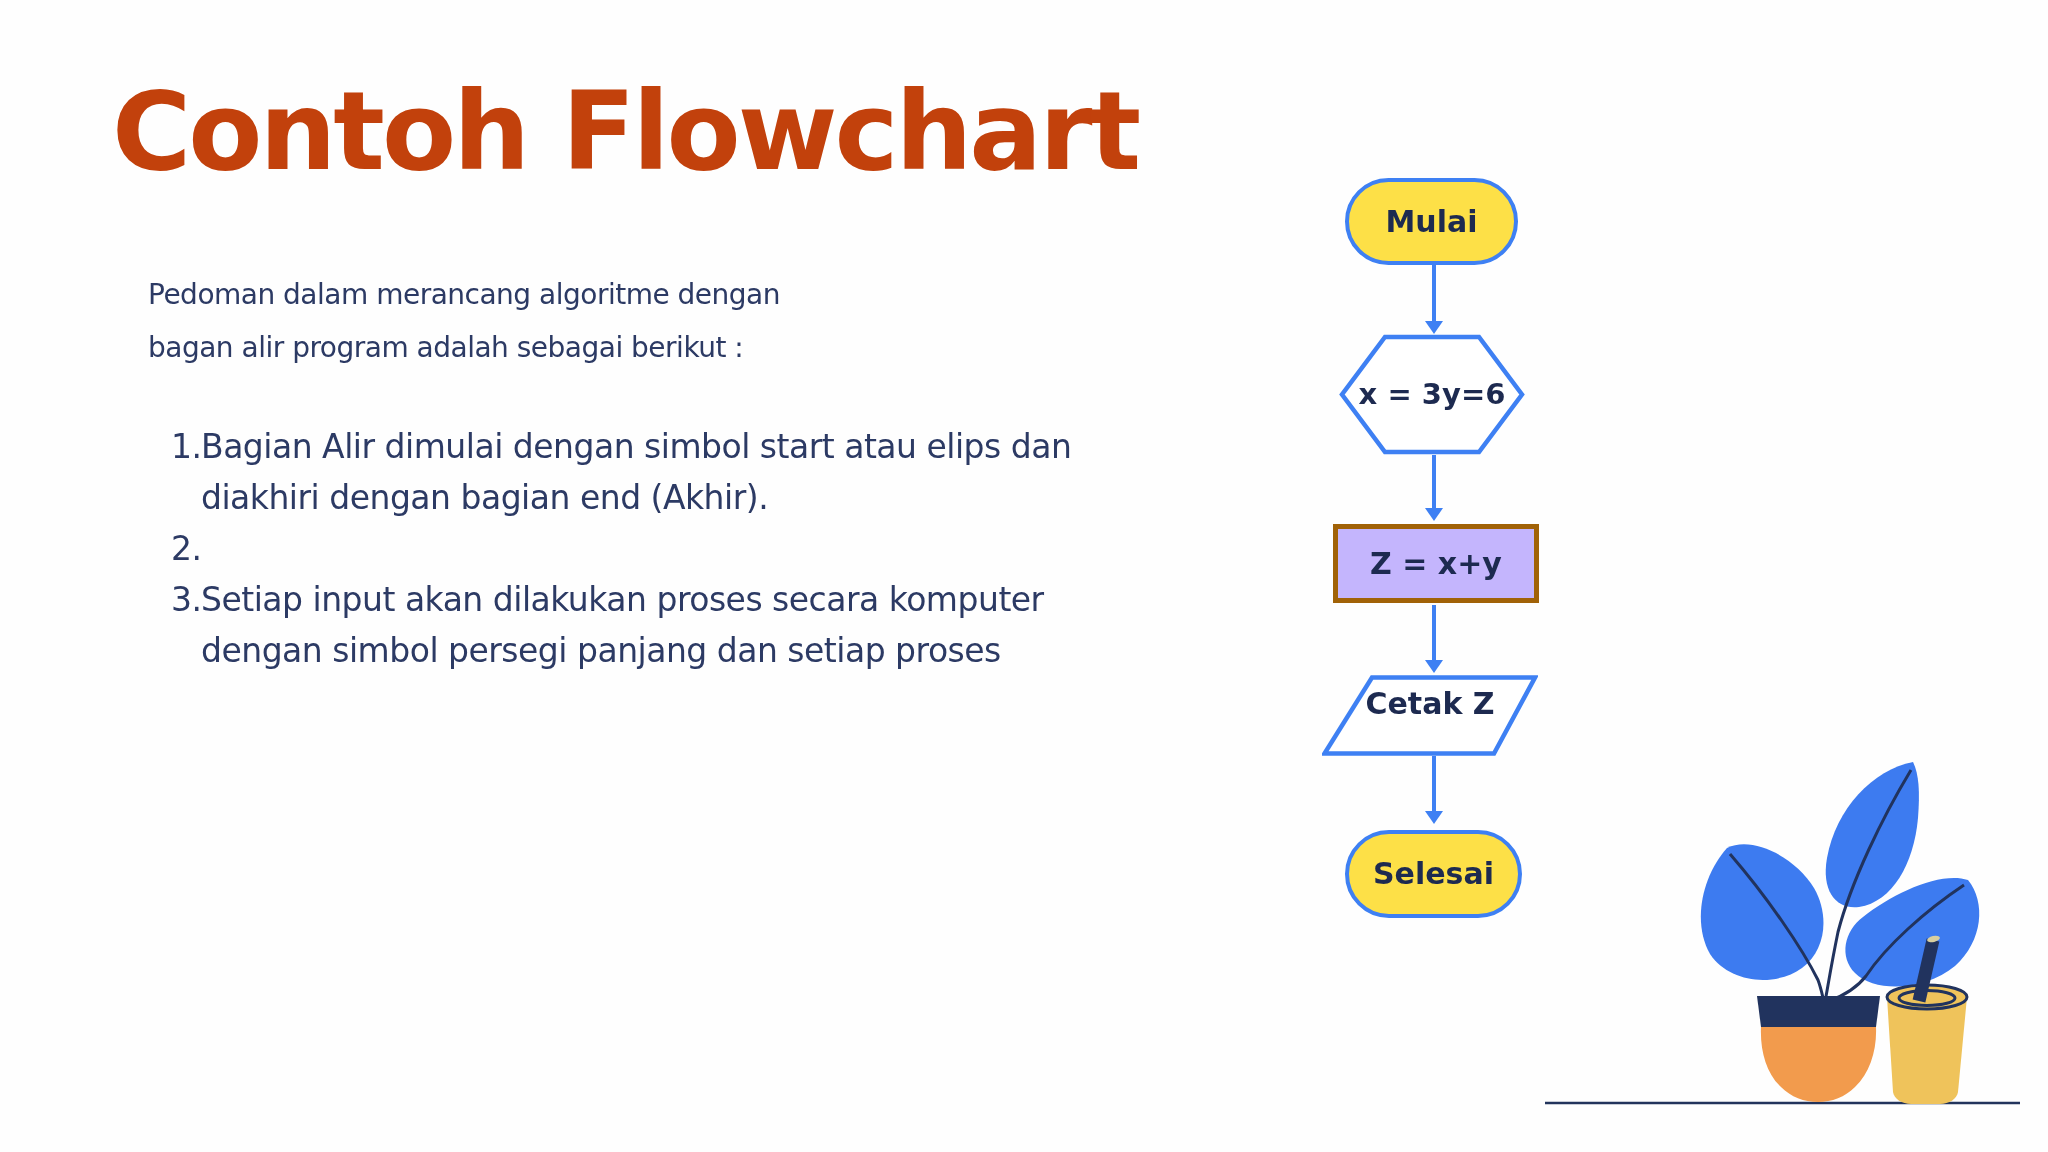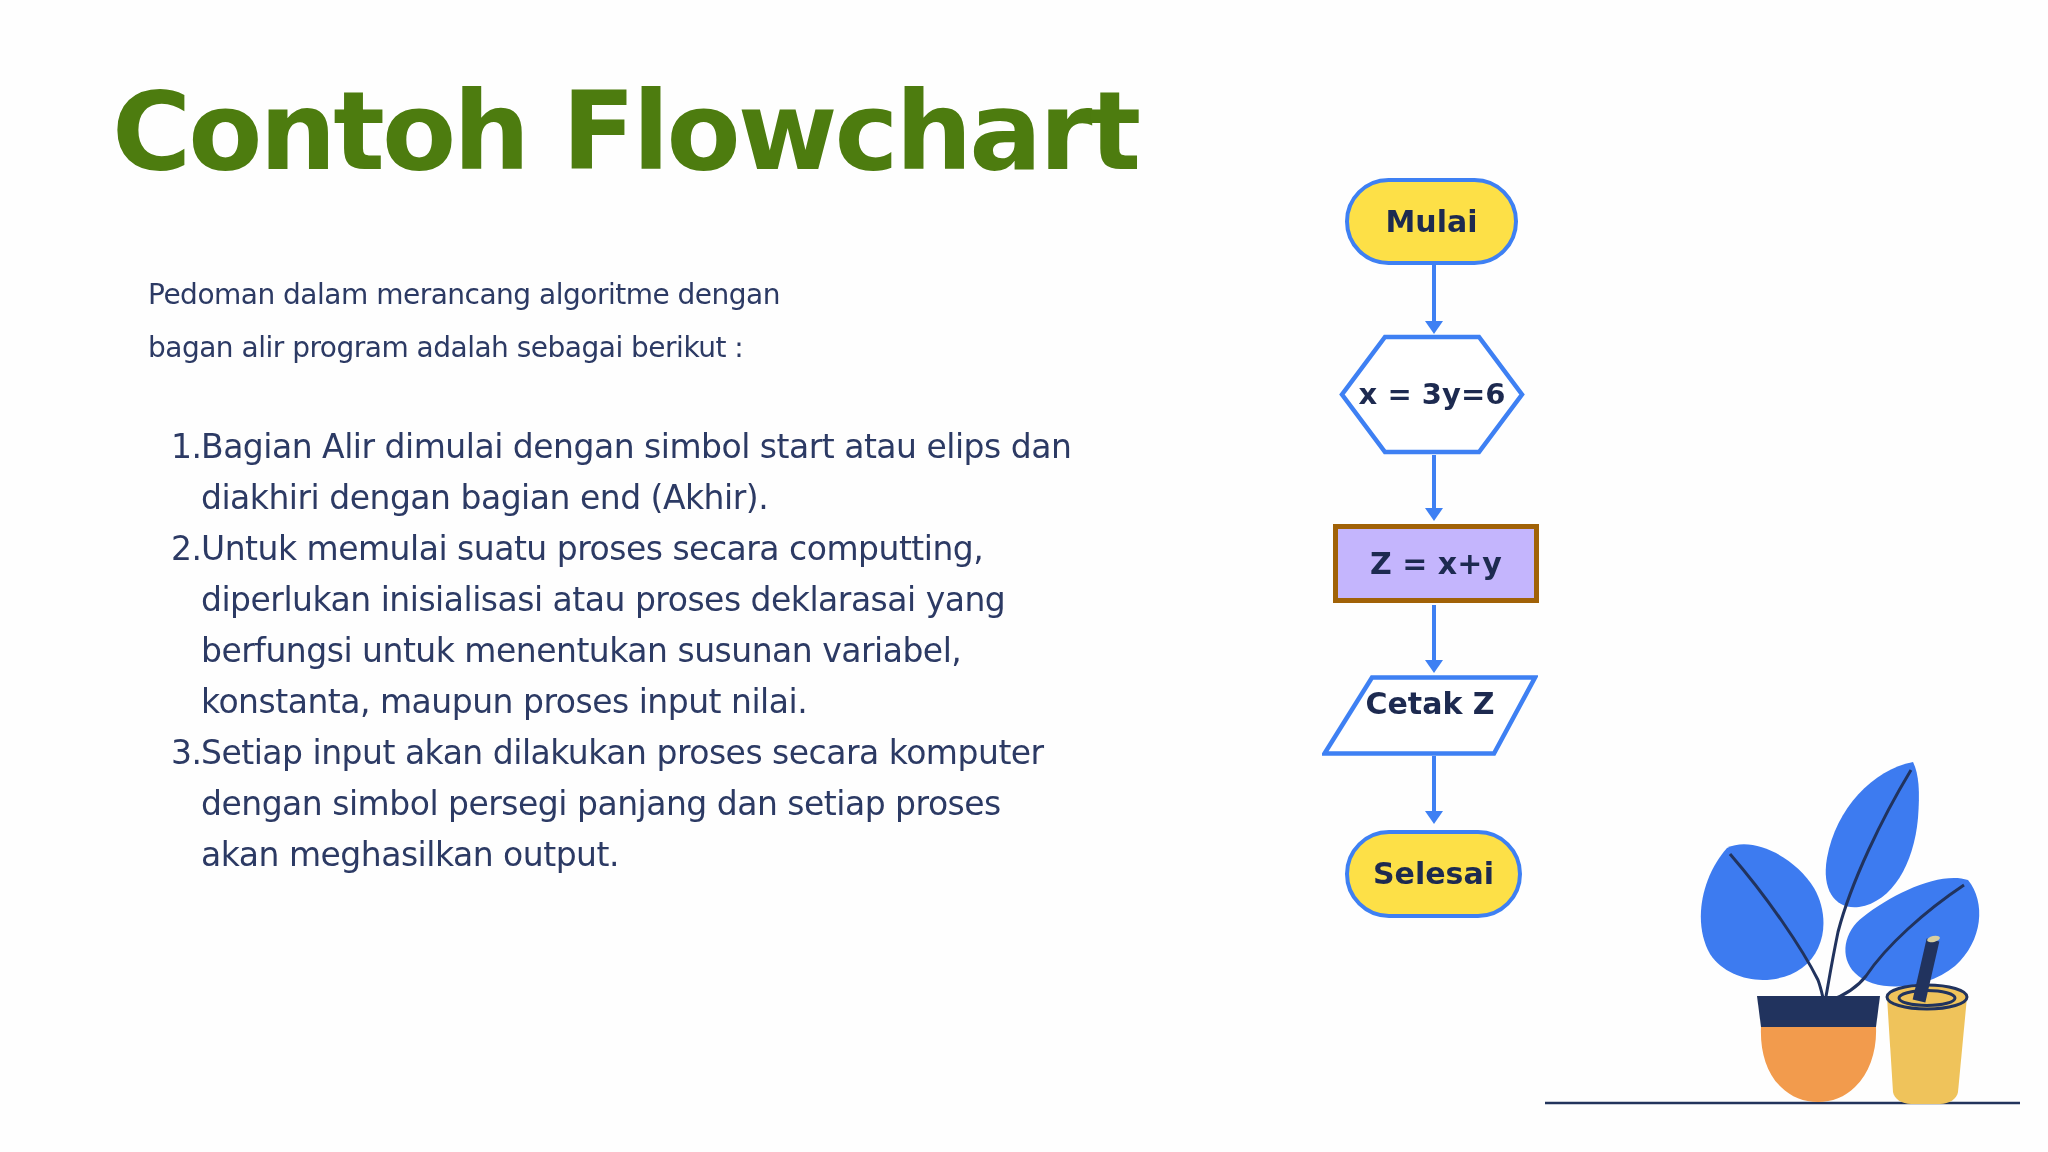--- a/index.html
+++ b/index.html
@@ -8,21 +8,21 @@
     background:#fefefe;
     font-family:"DejaVu Sans","Liberation Sans",sans-serif;
     color:#2b3a64;
   }
   .slide{position:absolute;inset:0;}
 
   
   .page-title{
     position:absolute;left:112px;top:78px;
     font-size:108px;font-weight:bold;letter-spacing:-3px;line-height:1;
-    color:#4d7c0f;white-space:nowrap;
+    color:#c2410c;white-space:nowrap;
   }
   .intro{
     position:absolute;left:148px;top:268px;
     font-size:28px;letter-spacing:-0.5px;line-height:53px;
     color:#2c3a64;white-space:nowrap;
   }
   .guidelines{
     position:absolute;left:171px;top:421px;
     font-size:33px;letter-spacing:-0.5px;line-height:51px;
     color:#2c3a64;
@@ -79,33 +79,26 @@
   <div class="guidelines">
     <div class="g-item">
       <div class="g-num">1.</div>
       <div class="g-lines">
         <div>Bagian Alir dimulai dengan simbol start atau elips dan</div>
         <div>diakhiri dengan bagian end (Akhir).</div>
       </div>
     </div>
     <div class="g-item">
       <div class="g-num">2.</div>
-      <div class="g-lines">
-        <div>Untuk memulai suatu proses secara computting,</div>
-        <div>diperlukan inisialisasi atau proses deklarasai yang</div>
-        <div>berfungsi untuk menentukan susunan variabel,</div>
-        <div>konstanta, maupun proses input nilai.</div>
-      </div>
     </div>
     <div class="g-item">
       <div class="g-num">3.</div>
       <div class="g-lines">
         <div>Setiap input akan dilakukan proses secara komputer</div>
         <div>dengan simbol persegi panjang dan setiap proses</div>
-        <div>akan meghasilkan output.</div>
       </div>
     </div>
   </div>
 
   <div>
 
     <div class="node-terminator fc-label" style="left:1345px;top:178px;width:173px;height:87px;">
       <span>Mulai</span>
     </div>
 

